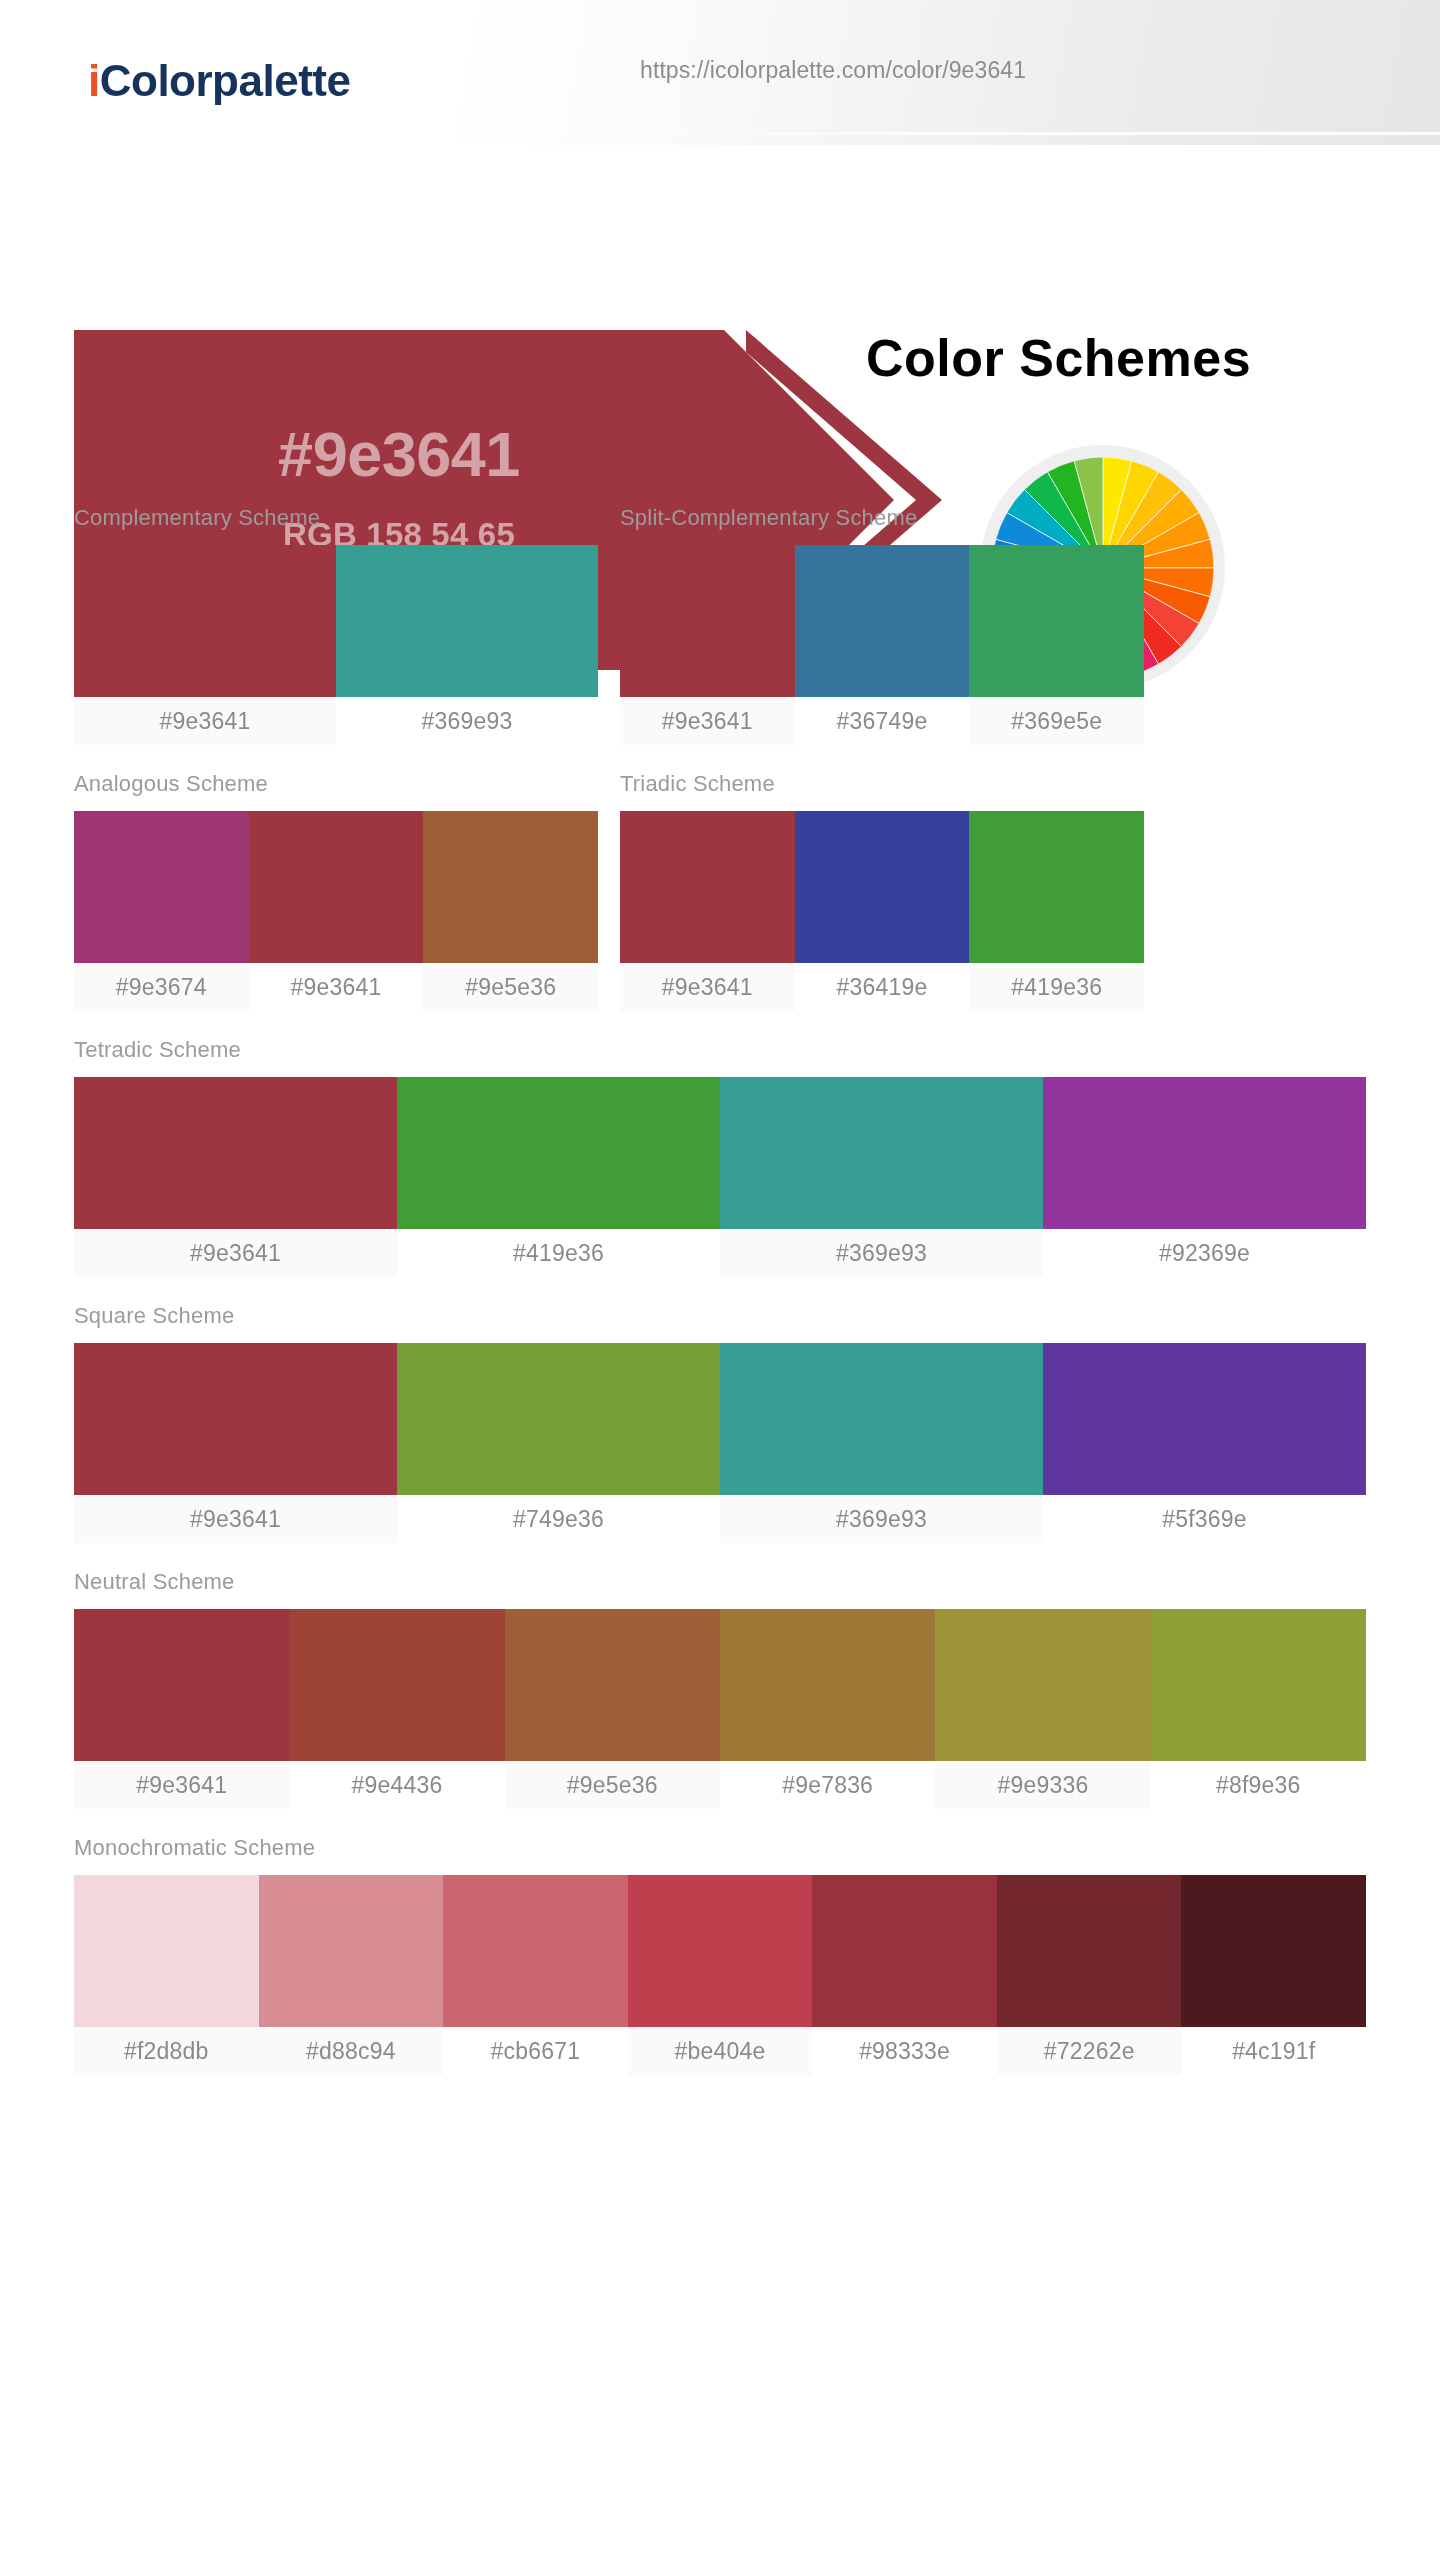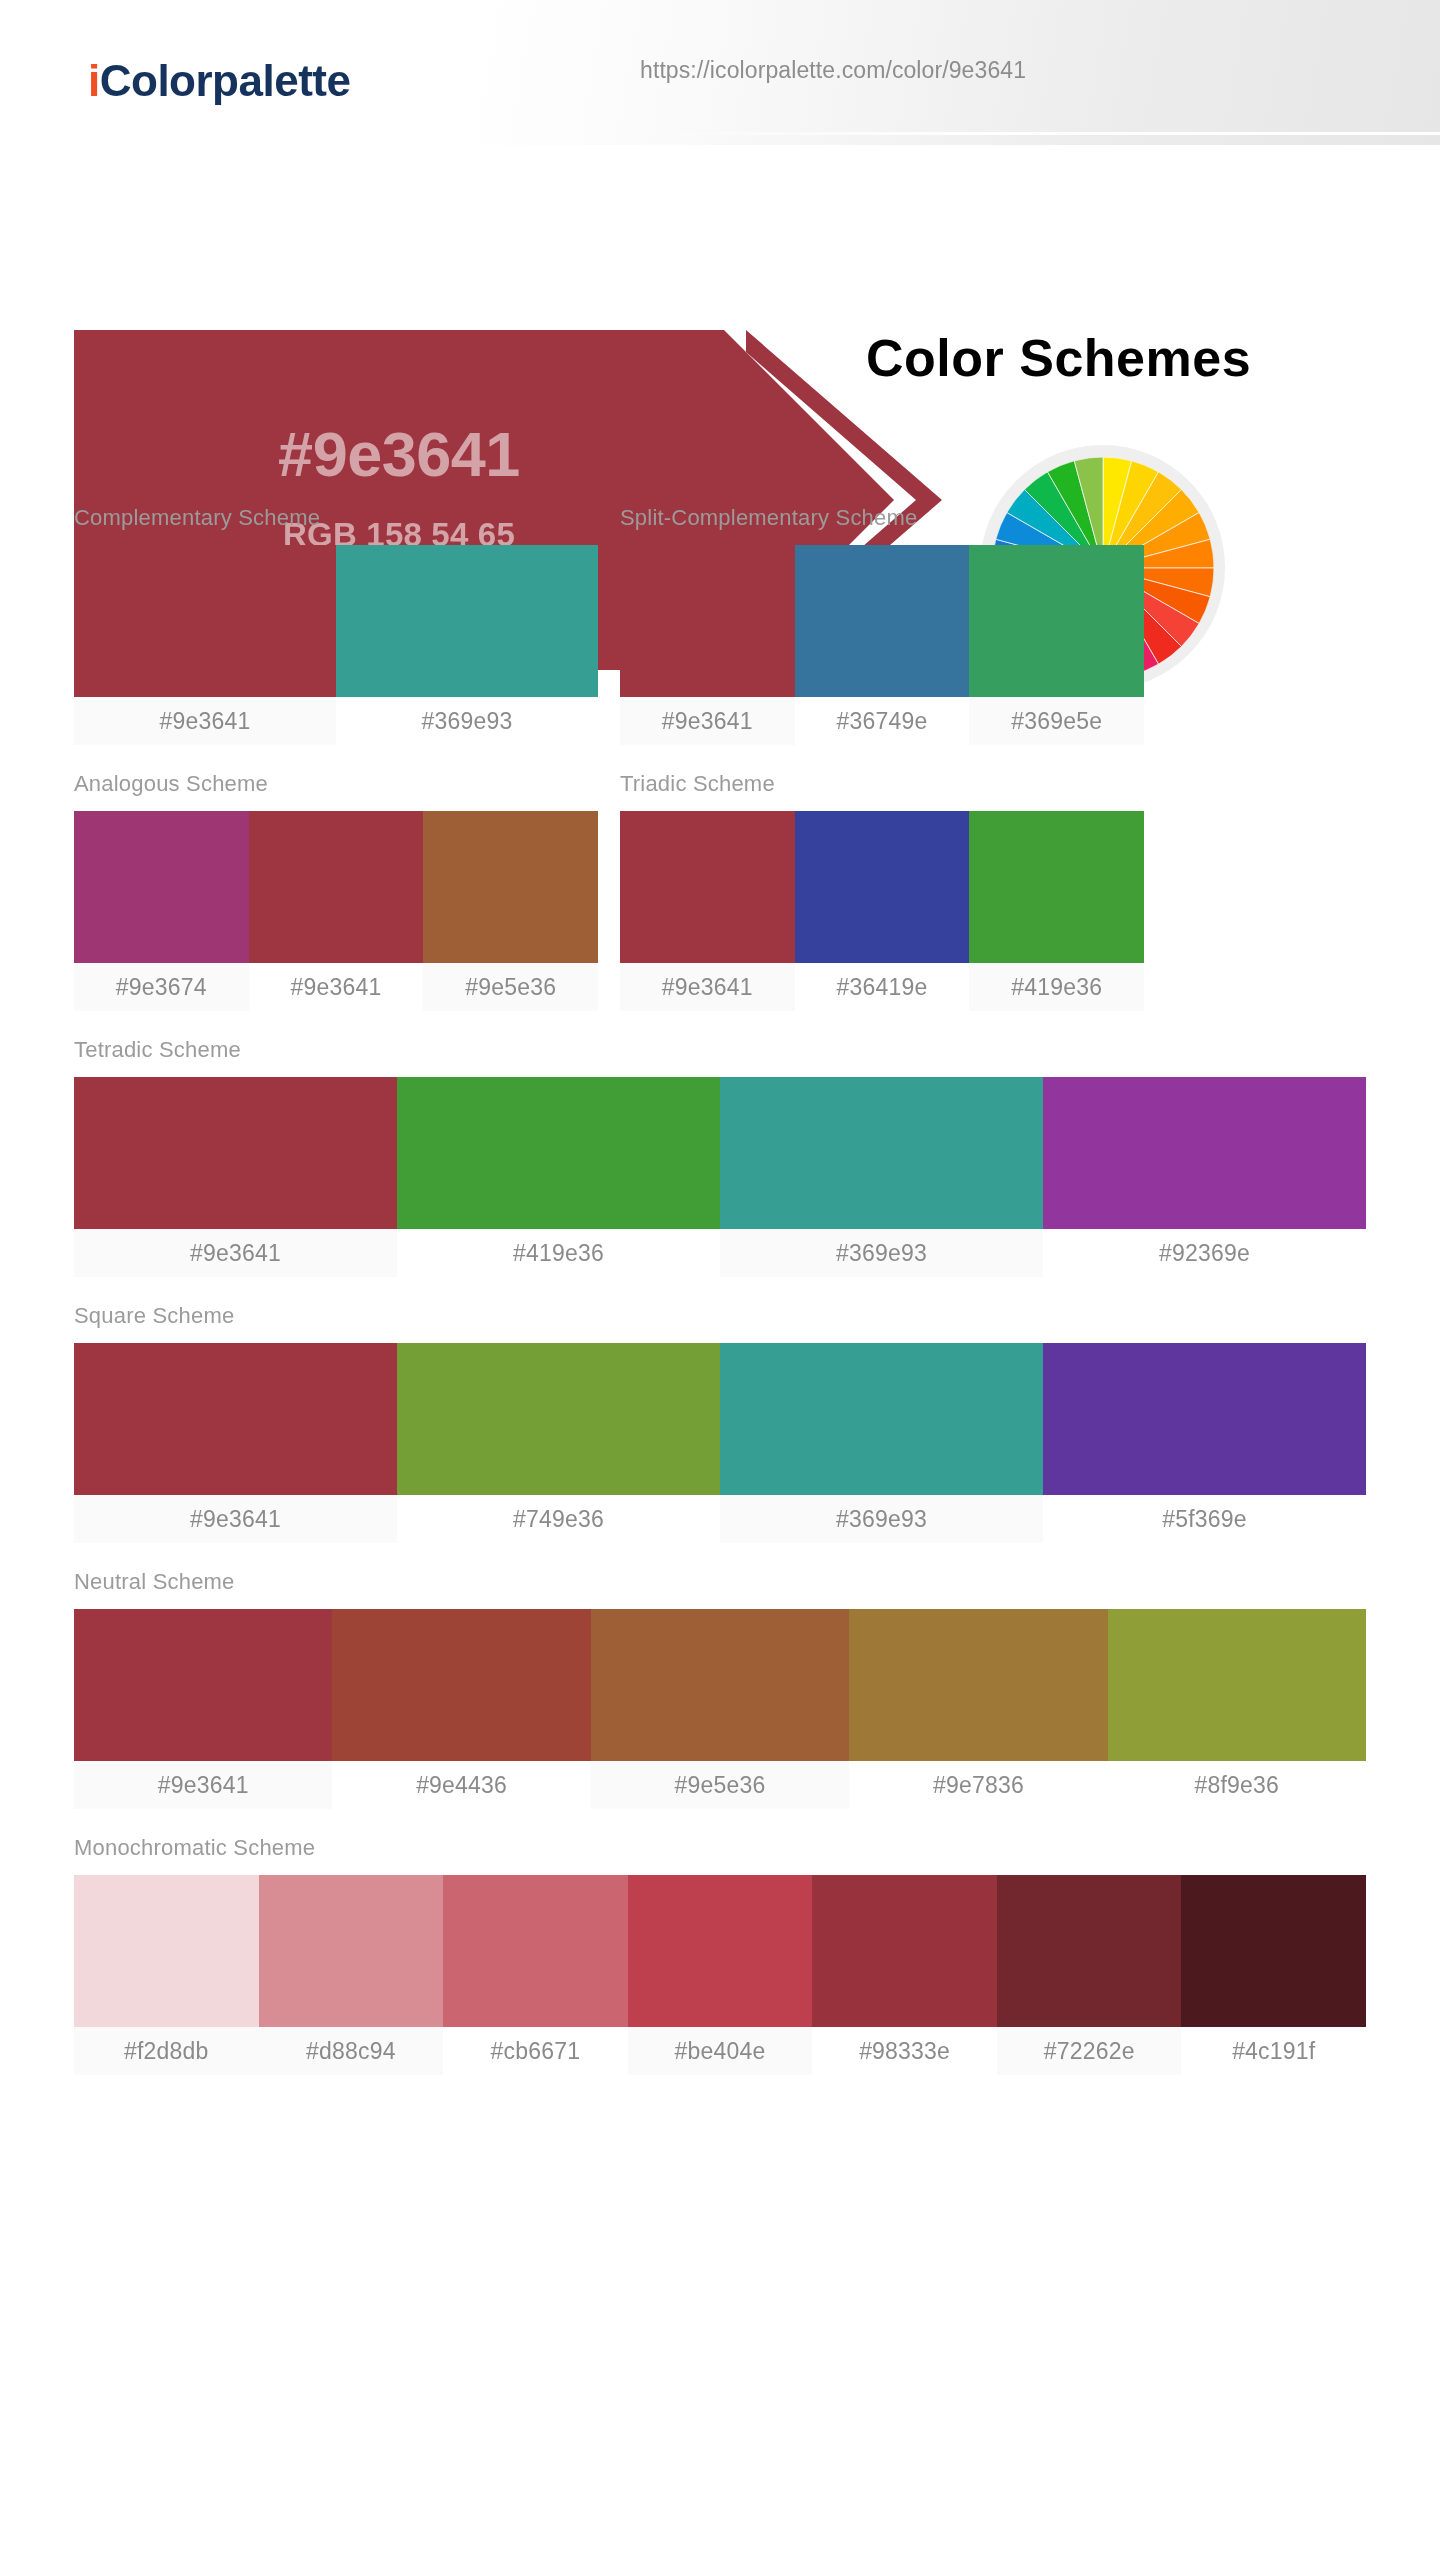--- a/index.html
+++ b/index.html
@@ -351,20 +351,24 @@
               <div class="swatch-label">#9e4436</div>
             </div>
             <div class="swatch-col alt">
               <div class="swatch-chip" style="background: rgb(158, 94, 54);"></div>
               <div class="swatch-label">#9e5e36</div>
             </div>
             <div class="swatch-col plain">
               <div class="swatch-chip" style="background: rgb(158, 120, 54);"></div>
               <div class="swatch-label">#9e7836</div>
             </div>
+            <div class="swatch-col alt">
+              <div class="swatch-chip" style="background: rgb(158, 147, 54);"></div>
+              <div class="swatch-label">#9e9336</div>
+            </div>
             <div class="swatch-col plain">
               <div class="swatch-chip" style="background: rgb(143, 158, 54);"></div>
               <div class="swatch-label">#8f9e36</div>
             </div>
           </div>
         </div>
       </div>
       <div class="row">
         <div class="scheme full">
           <div class="scheme-title">Monochromatic Scheme</div>

